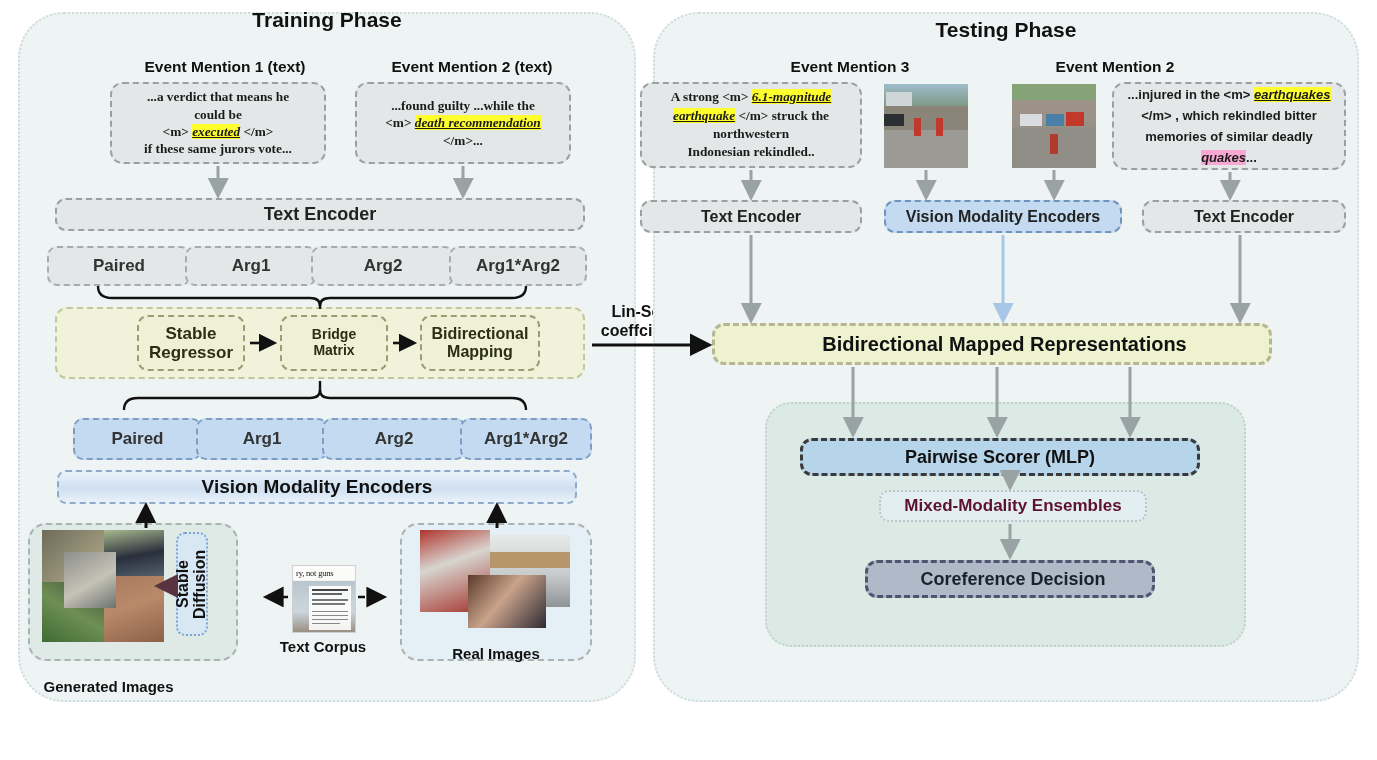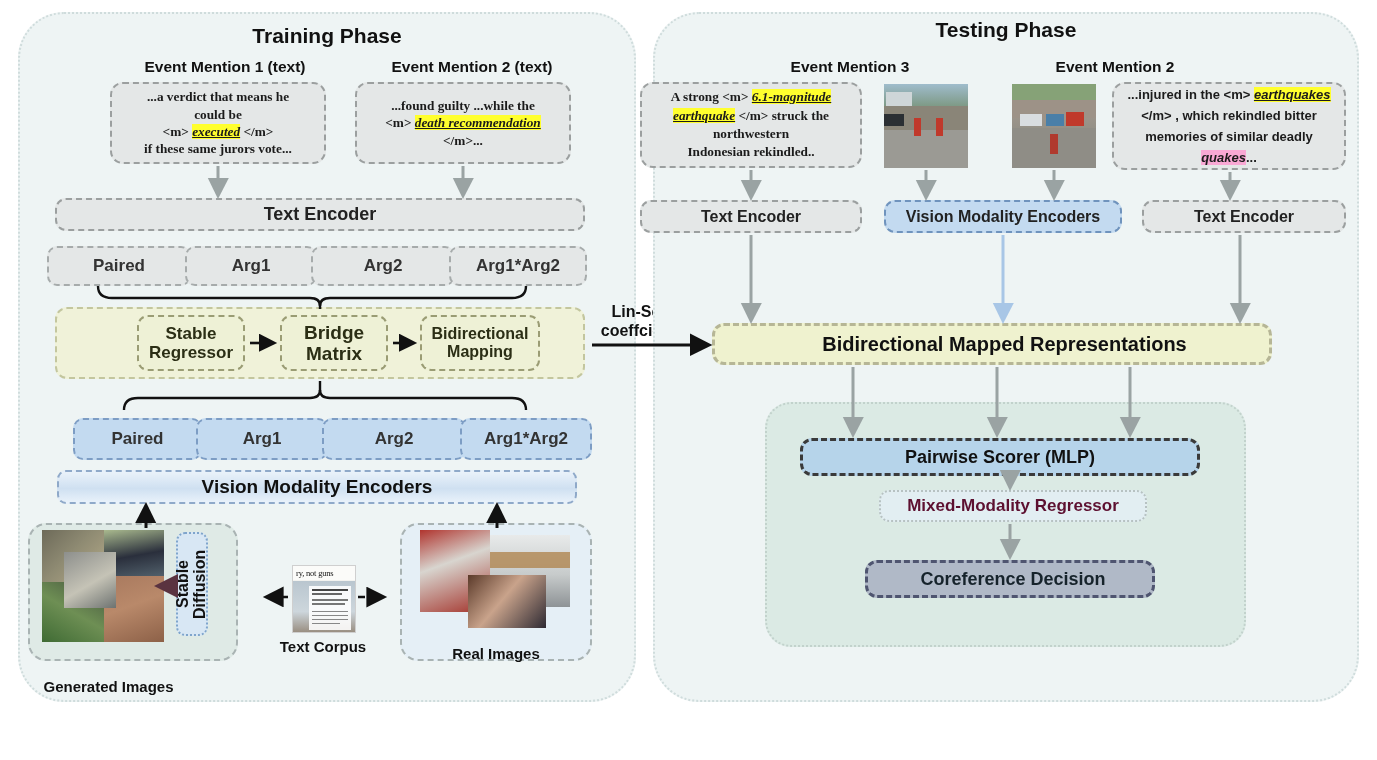--- a/index.html
+++ b/index.html
@@ -67,21 +67,21 @@
 
   svg.ov{position:absolute;left:0;top:0;width:1377px;height:760px;
          pointer-events:none;overflow:visible;}
   .photo{position:absolute;overflow:hidden;}
 </style>
 </head>
 <body>
 
 <div class="panel abs" style="left:18px;top:12px;width:618px;height:690px;"></div>
 
-<div class="abs phase-title" style="left:18px;top:24px;width:618px;">Training Phase</div>
+<div class="abs phase-title" style="left:18px;top:8px;width:618px;">Training Phase</div>
 
 <div class="abs sec-title" style="left:105px;top:58px;width:240px;">Event Mention 1 (text)</div>
 <div class="abs sec-title" style="left:352px;top:58px;width:240px;">Event Mention 2 (text)</div>
 
 <div class="mention abs" style="left:110px;top:82px;width:216px;height:82px;">
   <div class="mtext">
     <span>...a verdict that means he</span><br>
     <span>could be</span><br>
     <span>&lt;m&gt;</span>
     <span class="hl">executed</span>
@@ -105,21 +105,21 @@
 <div class="feat g" style="left:185px;top:246px;width:128px;height:36px;">Arg1</div>
 <div class="feat g" style="left:311px;top:246px;width:140px;height:36px;">Arg2</div>
 <div class="feat g" style="left:449px;top:246px;width:134px;height:36px;">Arg1*Arg2</div>
 
 <div class="abs olive" style="left:55px;top:307px;width:530px;height:72px;border:2px dashed #c3c69e;border-radius:12px;"></div>
 <div class="box olive abs" style="left:137px;top:315px;width:108px;height:56px;flex-direction:column;font-size:17px;
             background:#eef1d6;border-color:#9a9c74;line-height:1.12;color:#2b2e15;">
   <span>Stable</span>
   <span>Regressor</span>
 </div>
-<div class="box olive abs" style="left:280px;top:315px;width:108px;height:56px;flex-direction:column;font-size:19px;
+<div class="box olive abs" style="left:280px;top:315px;width:108px;height:56px;flex-direction:column;font-size:14px;
             background:#eef1d6;border-color:#9a9c74;line-height:1.12;color:#2b2e15;">
   <span>Bridge</span>
   <span>Matrix</span>
 </div>
 <div class="box olive abs" style="left:420px;top:315px;width:120px;height:56px;flex-direction:column;font-size:16px;
             background:#eef1d6;border-color:#9a9c74;line-height:1.12;color:#2b2e15;">
   <span>Bidirectional</span>
   <span>Mapping</span>
 </div>
 
@@ -237,21 +237,21 @@
 
 <div class="box gray abs" style="left:640px;top:200px;width:222px;height:33px;font-size:16px;">Text Encoder</div>
 <div class="box blue abs" style="left:884px;top:200px;width:238px;height:33px;font-size:16px;border-color:#6f93bd;">Vision Modality Encoders</div>
 <div class="box gray abs" style="left:1142px;top:200px;width:204px;height:33px;font-size:16px;">Text Encoder</div>
 
 <div class="bigolive abs" style="left:712px;top:323px;width:560px;height:42px;padding-left:25px;">Bidirectional Mapped Representations</div>
 
 <div class="greenbox abs" style="left:765px;top:402px;width:481px;height:245px;"></div>
 
 <div class="pairwise abs" style="left:800px;top:438px;width:400px;height:38px;">Pairwise Scorer (MLP)</div>
-<div class="mixed abs" style="left:879px;top:490px;width:268px;height:32px;">Mixed-Modality Regressor</div>
+<div class="mixed abs" style="left:879px;top:490px;width:268px;height:32px;">Mixed-Modality Ensembles</div>
 <div class="coref abs" style="left:865px;top:560px;width:290px;height:38px;padding-left:6px;">Coreference Decision</div>
 
 <svg class="ov">
   <defs>
     <marker id="ag" markerWidth="8" markerHeight="8" refX="5" refY="3.6" orient="auto">
       <path d="M0,0 L7,3.6 L0,7 z" fill="#9aa3a3"></path>
     </marker>
     <marker id="ab" markerWidth="8" markerHeight="8" refX="5" refY="3.6" orient="auto">
       <path d="M0,0 L7,3.6 L0,7 z" fill="#a8c6e6"></path>
     </marker>

